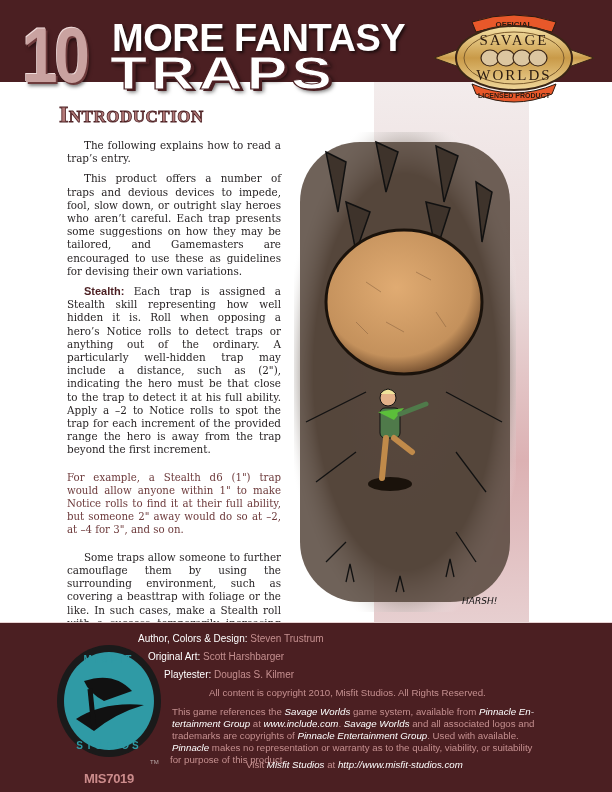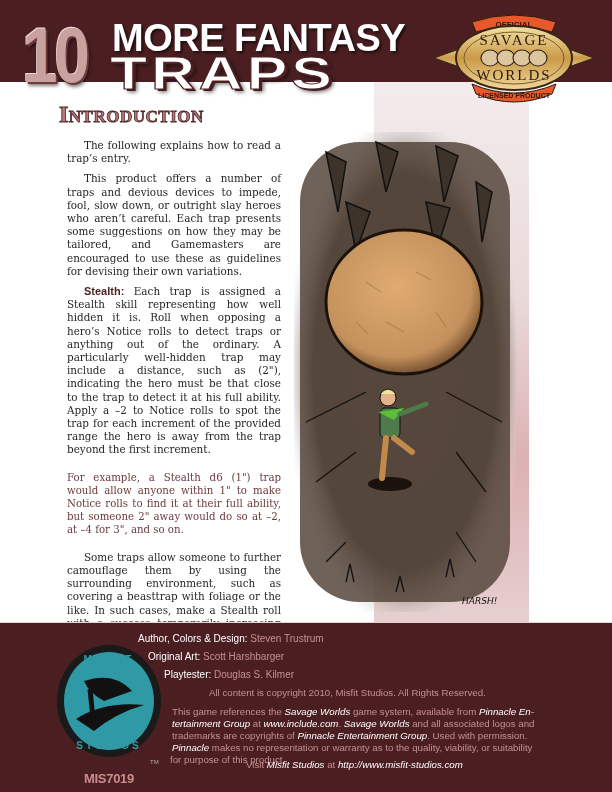--- a/index.html
+++ b/index.html
@@ -216,18 +216,18 @@
   <div class="product-code">MIS7019</div>
 
   <div class="credits" style="left:138px; top:10px;"><span class="lbl">Author, Colors &amp; Design:</span><span class="val"> Steven Trustrum</span></div>
   <div class="credits" style="left:148px; top:28px;"><span class="lbl">Original Art:</span><span class="val"> Scott Harshbarger</span></div>
   <div class="credits" style="left:164px; top:46px;"><span class="lbl">Playtester:</span><span class="val"> Douglas S. Kilmer</span></div>
 
   <div class="footer-text" style="left:170px; top:64px;margin-left:39px;">All content is copyright 2010, Misfit Studios. All Rights Reserved.</div>
 
   <div class="footer-text" style="left:172px; top:83px;"><span>This game references the </span><span class="em">Savage Worlds</span><span> game system, available from </span><span class="em">Pinnacle En-</span></div>
   <div class="footer-text" style="left:172px; top:95px;"><span class="em">tertainment Group</span><span> at </span><span class="em">www.include.com</span><span>. </span><span class="em">Savage Worlds</span><span> and all associated logos and</span></div>
-  <div class="footer-text" style="left:172px; top:107px;"><span>trademarks are copyrights of </span><span class="em">Pinnacle Entertainment Group</span><span>. Used with permission.</span></div>
+  <div class="footer-text" style="left:172px; top:107px;"><span>trademarks are copyrights of </span><span class="em">Pinnacle Entertainment Group</span><span>. Used with available.</span></div>
   <div class="footer-text" style="left:172px; top:119px;"><span class="em">Pinnacle</span><span> makes no representation or warranty as to the quality, viability, or suitability</span></div>
   <div class="footer-text" style="left:170px; top:131px;text-align:right;">for purpose of this product.</div>
 
   <div class="footer-text" style="left:246px; top:136px;"><span>Visit </span><span class="em">Misfit Studios</span><span> at </span><span class="em">http://www.misfit-studios.com</span></div>
 </div>
 
 </body></html>

